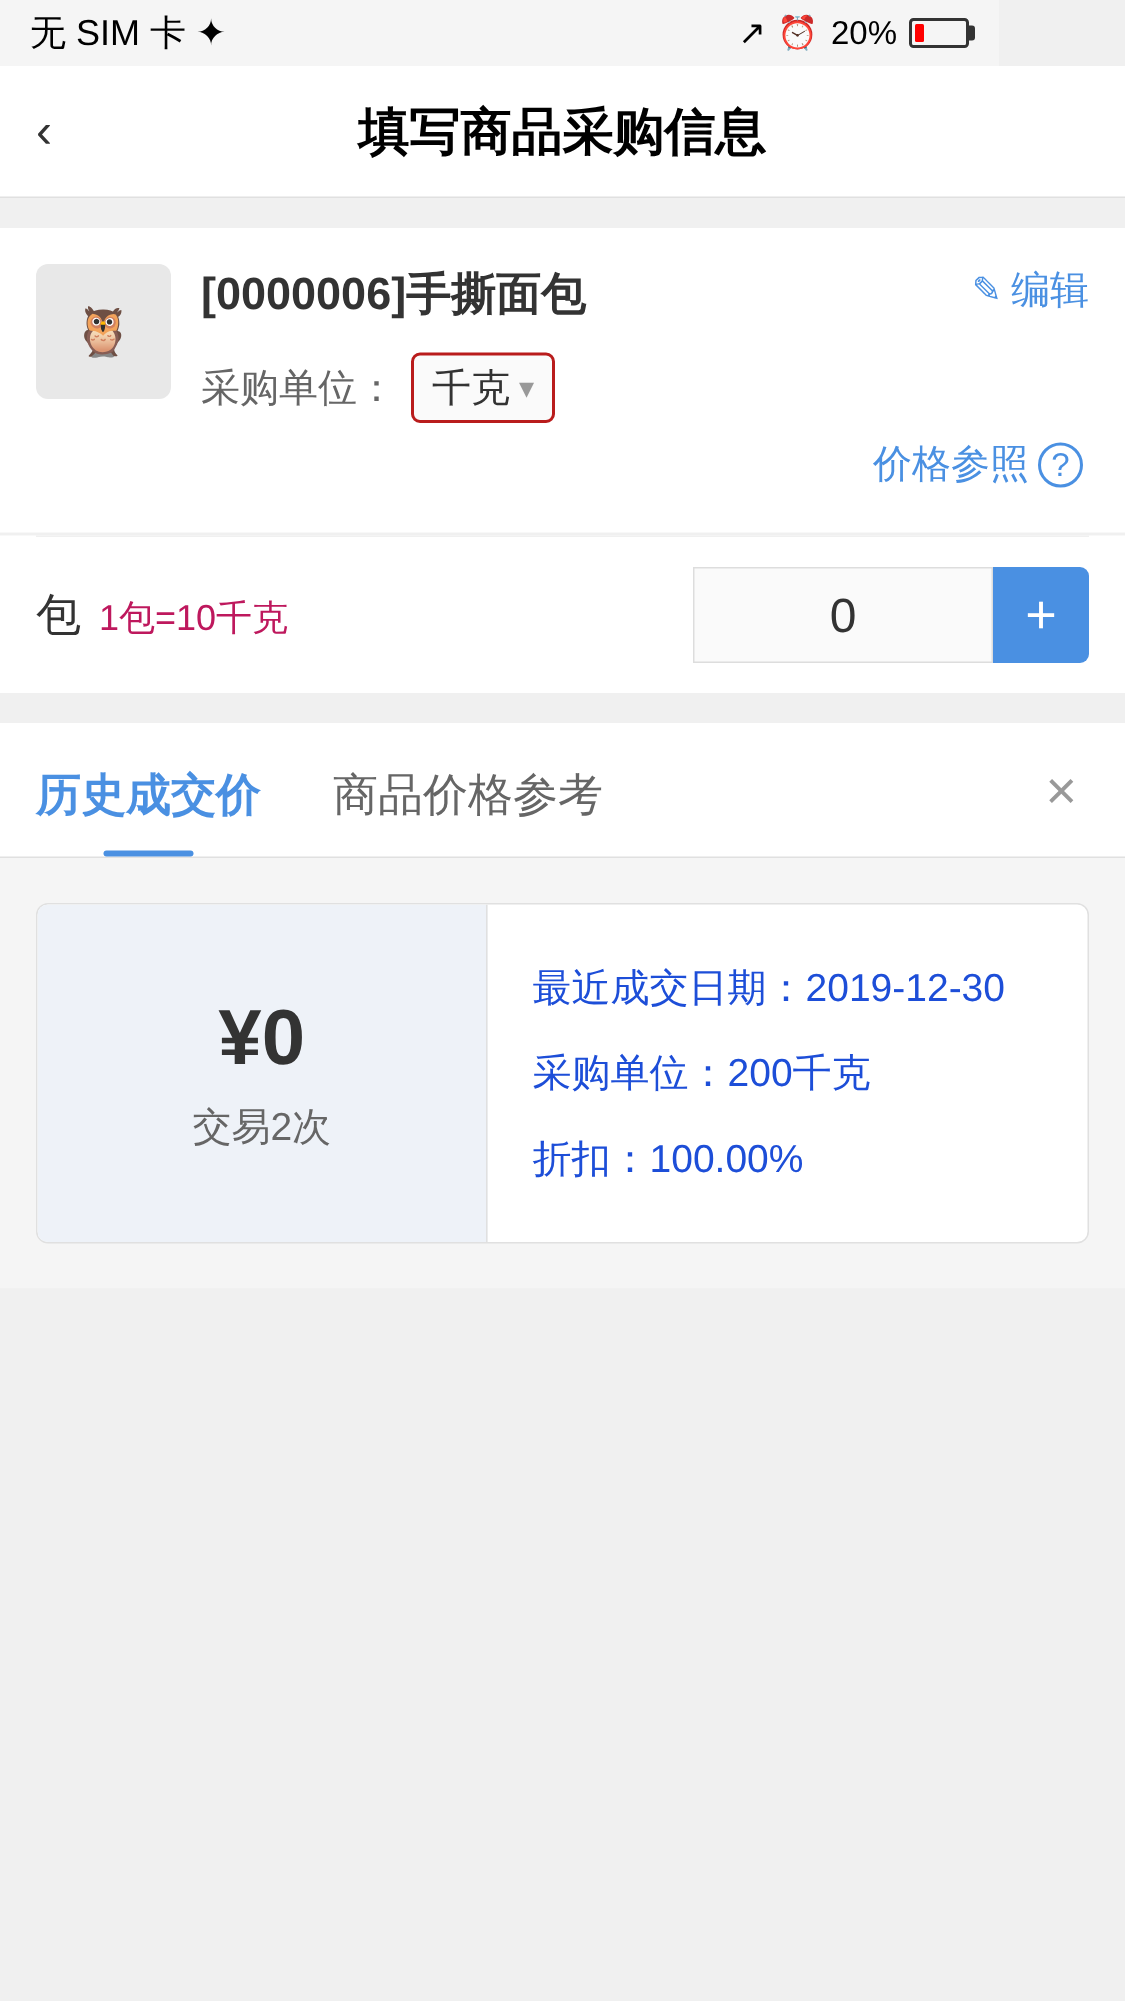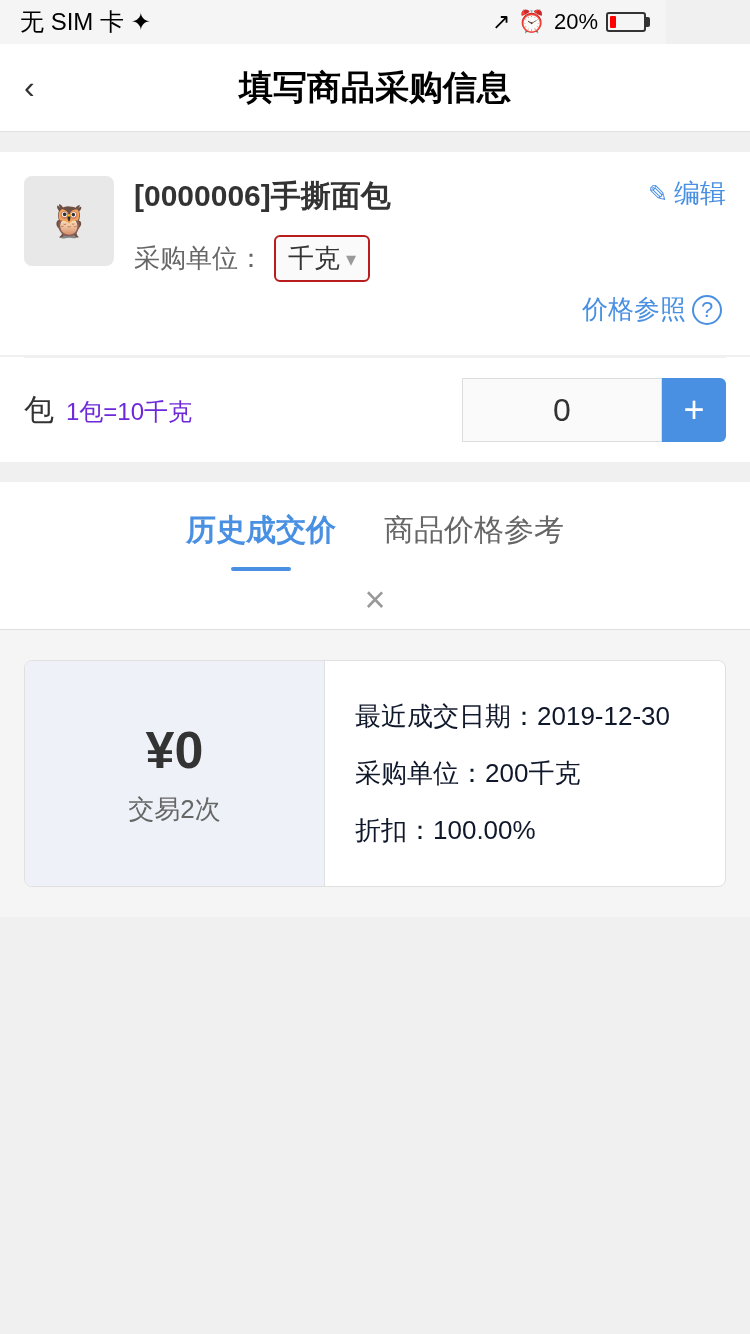--- a/index.html
+++ b/index.html
@@ -207,21 +207,21 @@
       align-items: baseline;
       gap: 12px;
     }
     .qty-unit {
       font-size: 30px;
       font-weight: 500;
       color: #333;
     }
     .qty-conversion {
       font-size: 24px;
-      color: #6d28d9;
+      color: #be185d;
     }
     .qty-input-wrap {
       display: flex;
       align-items: center;
       gap: 0;
     }
     .qty-input {
       width: 200px;
       height: 64px;
       border: 1px solid #ddd;
@@ -249,21 +249,20 @@
     .tabs-section {
       background: #fff;
       margin-top: 20px;
       border-bottom: 1px solid #e0e0e0;
     }
     .tabs-header {
       display: flex;
       align-items: center;
       justify-content: space-between;
       padding: 0 24px;
-      flex-direction: column;
     }
     .tabs-nav {
       display: flex;
       gap: 48px;
     }
     .tab-item {
       padding: 28px 0 20px 0;
       font-size: 30px;
       color: #666;
       cursor: pointer;
@@ -326,21 +325,21 @@
     .transaction-right {
       flex: 1;
       padding: 36px 30px;
       display: flex;
       flex-direction: column;
       justify-content: center;
       gap: 18px;
     }
     .detail-line {
       font-size: 26px;
-      color: #0f172a;
+      color: #1d4ed8;
       line-height: 1.5;
     }
 
     
     .bottom-space {
       height: 600px;
       background: #f0f0f0;
     }
   </style>
 </head>

